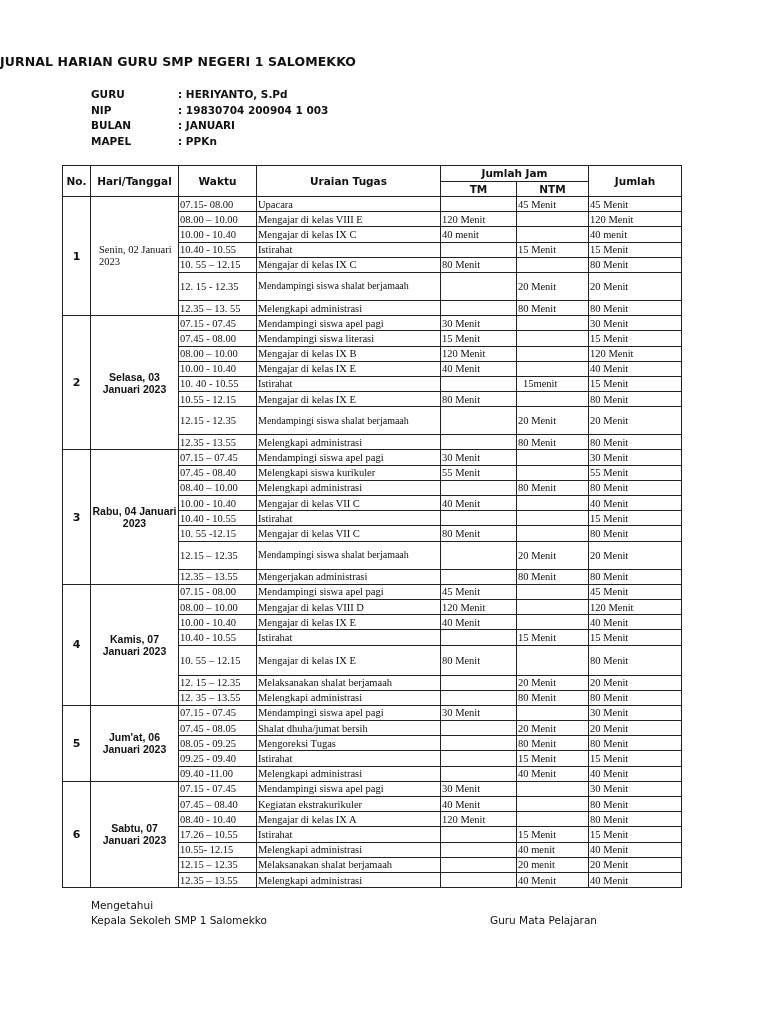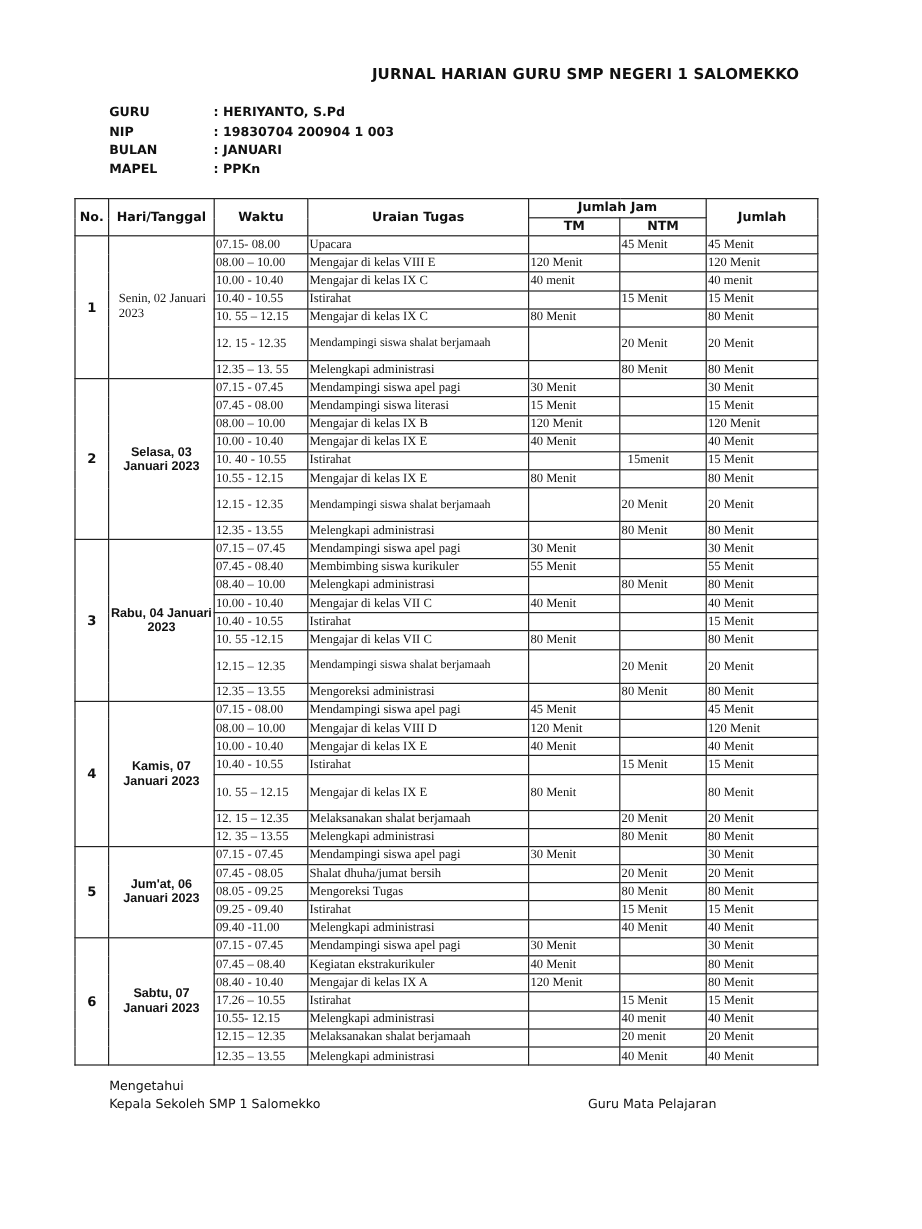--- a/index.html
+++ b/index.html
@@ -1,17 +1,17 @@
 <!DOCTYPE html>
 <html><head>
 <meta charset="utf-8">
 <style>
   html, body { margin:0; padding:0; background:#ffffff; }
   body { width:768px; height:1024px; position:relative; overflow:hidden; }
-  .title { position:absolute; top:54px; left:0; width:666px; text-align:right;
+  .title { position:absolute; top:54px; left:0; width:666px; text-align:left;
     font-family:"DejaVu Sans", sans-serif; font-weight:bold; font-size:12.5px; color:#111; letter-spacing:0.1px; }
   .meta { position:absolute; left:91px; top:88px; font-family:"DejaVu Sans", sans-serif; font-weight:bold; font-size:10.5px; color:#111; }
   .meta .row { height:15.5px; display:flex; }
   .meta .k { width:87px; }
   table.jurnal { position:absolute; left:62px; top:165px; border-collapse:collapse; table-layout:fixed; width:619px; }
   table.jurnal td, table.jurnal th { border:1px solid #222; padding:0 1px; font-family:"Liberation Serif", serif; font-size:10.5px; color:#111; line-height:11px; vertical-align:middle; overflow:hidden; white-space:nowrap; }
   table.jurnal th { font-family:"DejaVu Sans", sans-serif; font-weight:bold; font-size:10.5px; text-align:center; }
   table.jurnal td.no { text-align:center; font-family:"DejaVu Sans", sans-serif; font-weight:bold; font-size:11px; }
   table.jurnal td.day { text-align:center; font-family:Liberation Sans, sans-serif; font-weight:bold; font-size:10.5px; white-space:normal; line-height:12px; }
   table.jurnal td.day.serif { font-family:"Liberation Serif", serif; font-weight:normal; text-align:left; padding-left:8px;margin-top:16px; }
@@ -183,21 +183,21 @@
         <td class="no" rowspan="8">3</td>
         <td class="day" rowspan="8">Rabu, 04 Januari 2023</td>
         <td>07.15 – 07.45</td>
         <td>Mendampingi siswa apel pagi</td>
         <td>30  Menit</td>
         <td></td>
         <td>30  Menit</td>
       </tr>
       <tr class="r">
         <td>07.45 - 08.40</td>
-        <td>Membimbing siswa kurikuler</td>
+        <td>Melengkapi siswa kurikuler</td>
         <td>55 Menit</td>
         <td></td>
         <td>55 Menit</td>
       </tr>
       <tr class="r">
         <td>08.40 – 10.00</td>
         <td>Melengkapi administrasi</td>
         <td></td>
         <td>80 Menit</td>
         <td>80 Menit</td>
@@ -225,21 +225,21 @@
       </tr>
       <tr class="t">
         <td>12.15 – 12.35</td>
         <td class="wrap">Mendampingi siswa shalat berjamaah</td>
         <td></td>
         <td>20 Menit</td>
         <td>20 Menit</td>
       </tr>
       <tr class="r">
         <td>12.35 – 13.55</td>
-        <td>Mengoreksi administrasi</td>
+        <td>Mengerjakan administrasi</td>
         <td></td>
         <td>80 Menit</td>
         <td>80 Menit</td>
       </tr>
       <tr class="r">
         <td class="no" rowspan="7">4</td>
         <td class="day" rowspan="7">Kamis, 07 Januari 2023</td>
         <td>07.15 - 08.00</td>
         <td>Mendampingi siswa apel pagi</td>
         <td>45 Menit</td>

